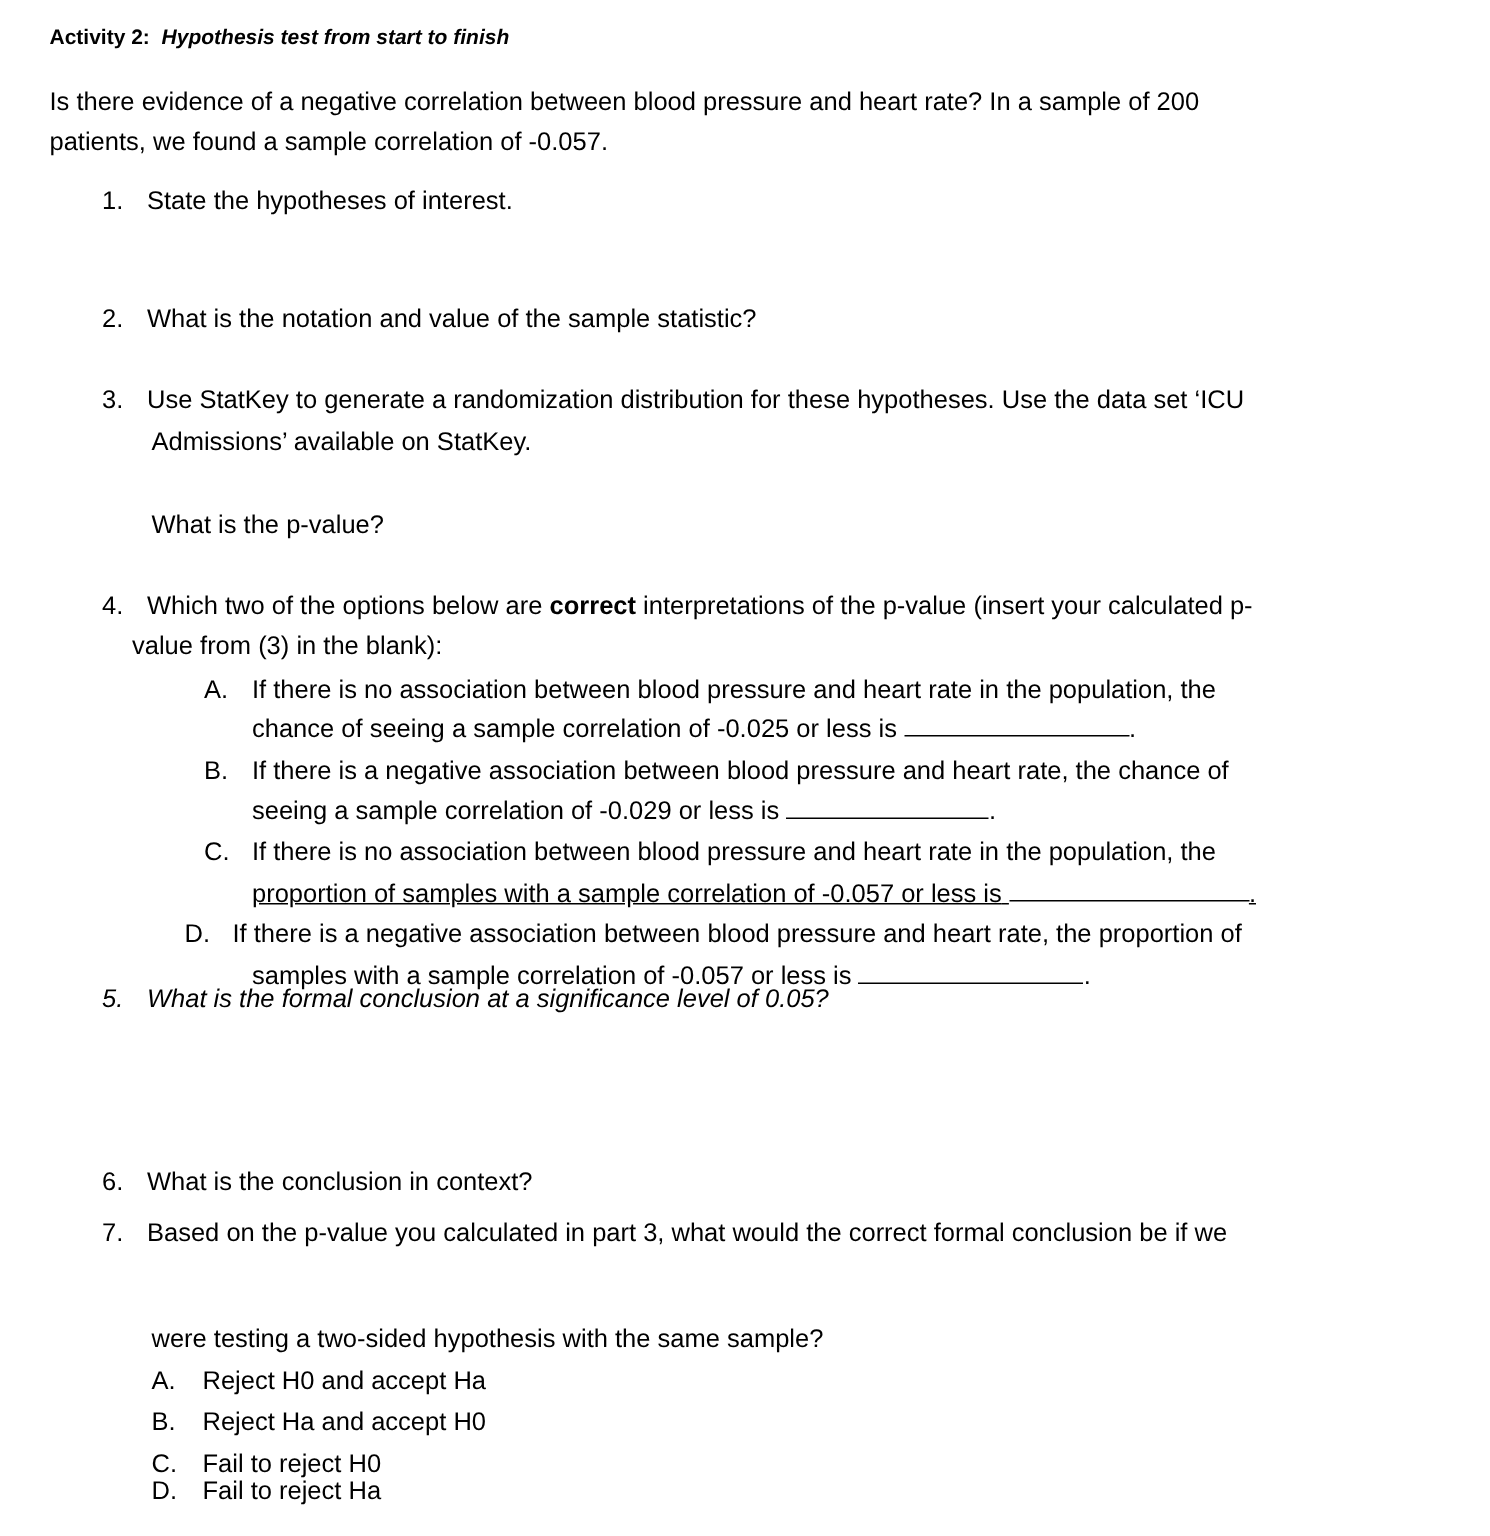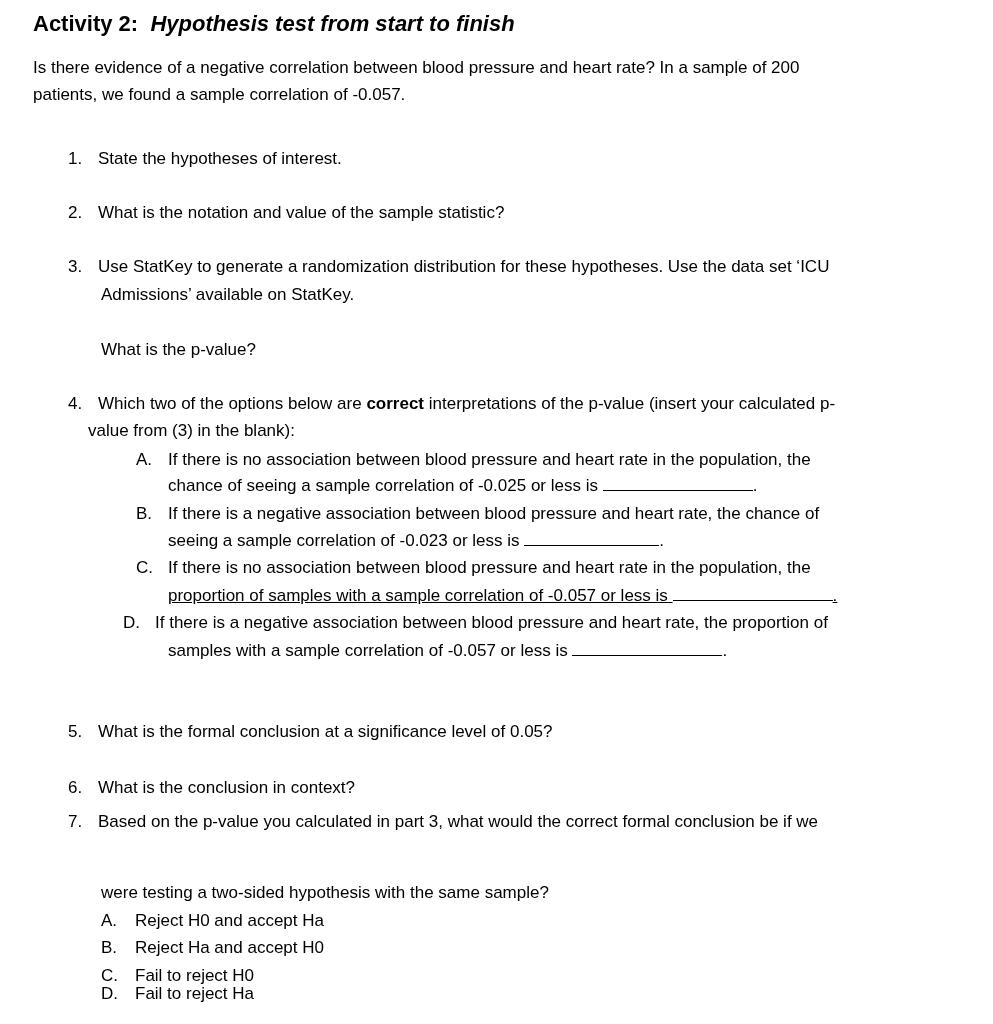--- a/index.html
+++ b/index.html
@@ -1,36 +1,36 @@
 <!DOCTYPE html>
 <html><head>
 <meta charset="utf-8">
 <style>
   html, body { margin: 0; padding: 0; background: #ffffff; }
   body { width: 993px; height: 1024px; position: relative; overflow: hidden;
          font-family: "Liberation Sans", "DejaVu Sans", sans-serif; color: #000; font-size: 17px; }
   .abs { position: absolute; white-space: nowrap; line-height: 20px; }
-  .title { left: 33px; top: 14px; font-weight: bold; font-size: 22px; }
+  .title { left: 33px; top: 14px; font-weight: bold; font-size: 14px; }
   .title i { font-style: italic; }
   .blank { display: inline-block; border-bottom: 1px solid #000; height: 14px; vertical-align: baseline; }
   .num { display: inline-block; width: 30px; }
   .let { display: inline-block; width: 32px; }
 </style>
 </head>
 <body>
 
 <div class="abs title">
   <span>Activity 2:</span>&nbsp;
   <i>Hypothesis test from start to finish</i>
 </div>
 
 <div class="abs" style="left:33px;top:58px;">Is there evidence of a negative correlation between blood pressure and heart rate?  In a sample of 200</div>
 <div class="abs" style="left:33px;top:85px;">patients, we found a sample correlation of -0.057.</div>
 
-<div class="abs" style="left:68px;top:124px;margin-top:25px;">
+<div class="abs" style="left:68px;top:124px;">
   <span class="num">1.</span><span>State the hypotheses of interest.</span>
 </div>
 
 <div class="abs" style="left:68px;top:203px;">
   <span class="num">2.</span><span>What is the notation and value of the sample statistic?</span>
 </div>
 
 <div class="abs" style="left:68px;top:257px;">
   <span class="num">3.</span><span>Use StatKey to generate a randomization distribution for these hypotheses.  Use the data set ‘ICU</span>
 </div>
@@ -46,38 +46,38 @@
   <span class="let">A.</span><span>If there is no association between blood pressure and heart rate in the population, the</span>
 </div>
 <div class="abs" style="left:168px;top:476px;">
   <span>chance of seeing a sample correlation of -0.025 or less is</span>&nbsp;<span class="blank" style="width:150px"></span><span>.</span>
 </div>
 
 <div class="abs" style="left:136px;top:504px;">
   <span class="let">B.</span><span>If there is a negative association between blood pressure and heart rate, the chance of</span>
 </div>
 <div class="abs" style="left:168px;top:531px;">
-  <span>seeing a sample correlation of -0.023 or less is</span>&nbsp;<span class="blank" style="width:135px"></span><span>.</span>
+  <span>seeing a sample correlation of -0.029 or less is</span>&nbsp;<span class="blank" style="width:135px"></span><span>.</span>
 </div>
 
 <div class="abs" style="left:136px;top:558px;">
   <span class="let">C.</span><span>If there is no association between blood pressure and heart rate in the population, the</span>
 </div>
 <div class="abs" style="left:168px;top:586px;text-decoration:underline;">
   <span>proportion of samples with a sample correlation of -0.057 or less is</span>&nbsp;<span class="blank" style="width:160px"></span><span>.</span>
 </div>
 
 <div class="abs" style="left:123px;top:613px;">
   <span class="let">D.</span><span>If there is a negative association between blood pressure and heart rate, the proportion of</span>
 </div>
 <div class="abs" style="left:168px;top:641px;">
   <span>samples with a sample correlation of -0.057 or less is</span>&nbsp;<span class="blank" style="width:150px"></span><span>.</span>
 </div>
 
-<div class="abs" style="left:68px;top:722px;">
+<div class="abs" style="left:68px;top:656px;font-style:italic;">
   <span class="num">5.</span><span>What is the formal conclusion at a significance level of 0.05?</span>
 </div>
 
 <div class="abs" style="left:68px;top:778px;">
   <span class="num">6.</span><span>What is the conclusion in context?</span>
 </div>
 
 <div class="abs" style="left:68px;top:812px;">
   <span class="num">7.</span><span>Based on the p-value you calculated in part 3, what would the correct formal conclusion be if we</span>
 </div>

